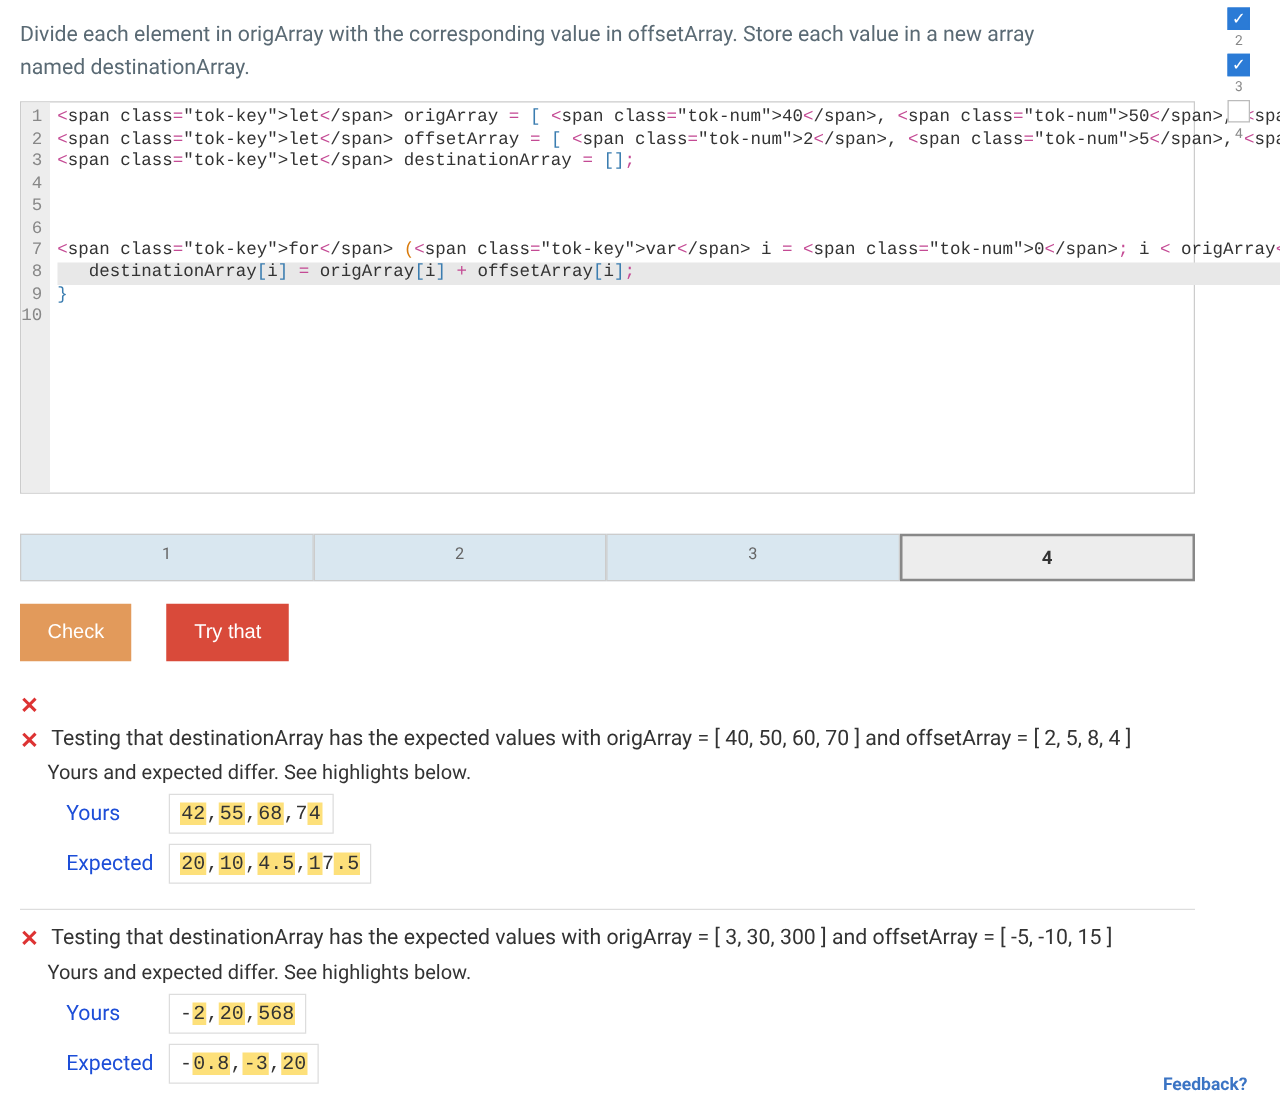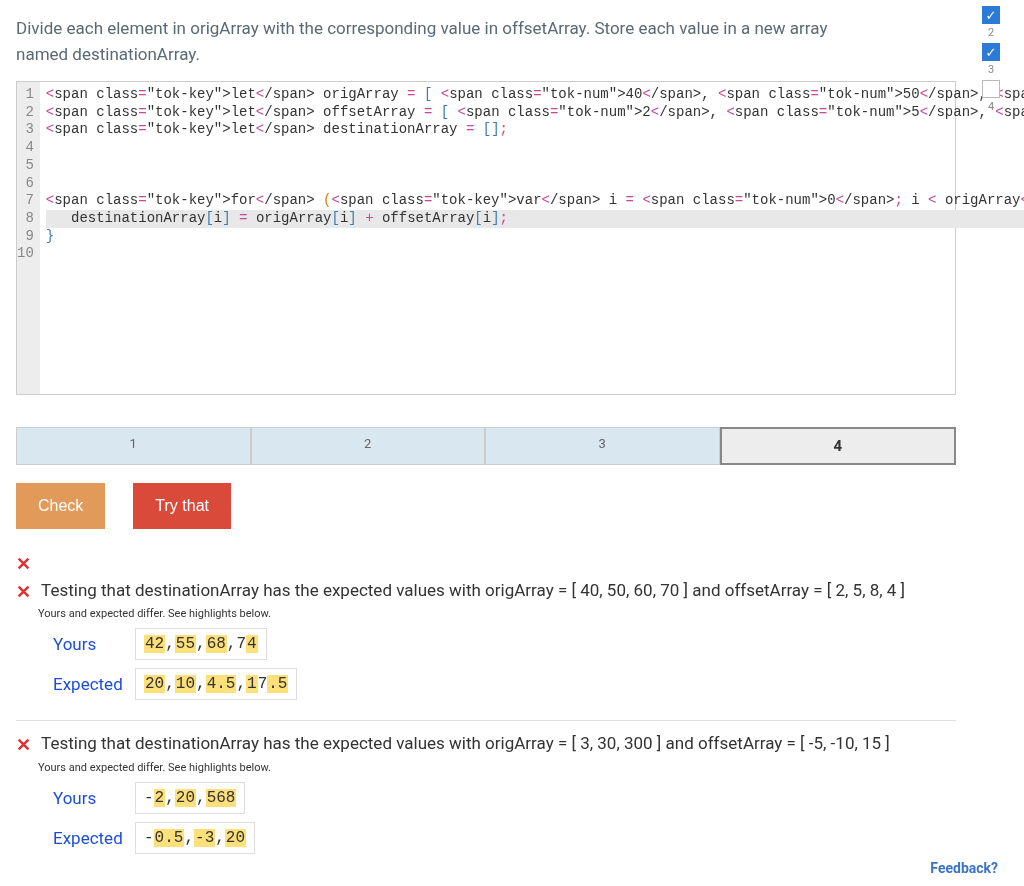--- a/index.html
+++ b/index.html
@@ -100,21 +100,21 @@
     .test-head {
       display: flex;
       align-items: flex-start;
       gap: 10px;
       margin-bottom: 4px;
       font-size: 17px;
       color: #333;
     }
     .test-head .x { color: #d33; font-size: 18px; font-weight: bold; line-height: 1.3; }
     .test-sub {
-      font-size: 11px;
+      font-size: 16px;
       color: #333;
       margin-left: 22px;
       margin-bottom: 8px;
     }
     .row {
       display: flex;
       align-items: center;
       margin-left: 22px;
       margin-bottom: 8px;
     }
@@ -252,21 +252,21 @@
           <span class="plain">,</span>
           <span class="hl">20</span>
           <span class="plain">,</span>
           <span class="hl">568</span>
         </span>
       </div>
       <div class="row">
         <div class="row-label">Expected</div>
         <span class="val-box">
           <span class="plain">-</span>
-          <span class="hl">0.5</span>
+          <span class="hl">0.8</span>
           <span class="plain">,</span>
           <span class="hl">-3</span>
           <span class="plain">,</span>
           <span class="hl">20</span>
         </span>
       </div>
     </div>
   </div>
 
 <div class="feedback">Feedback?</div>

